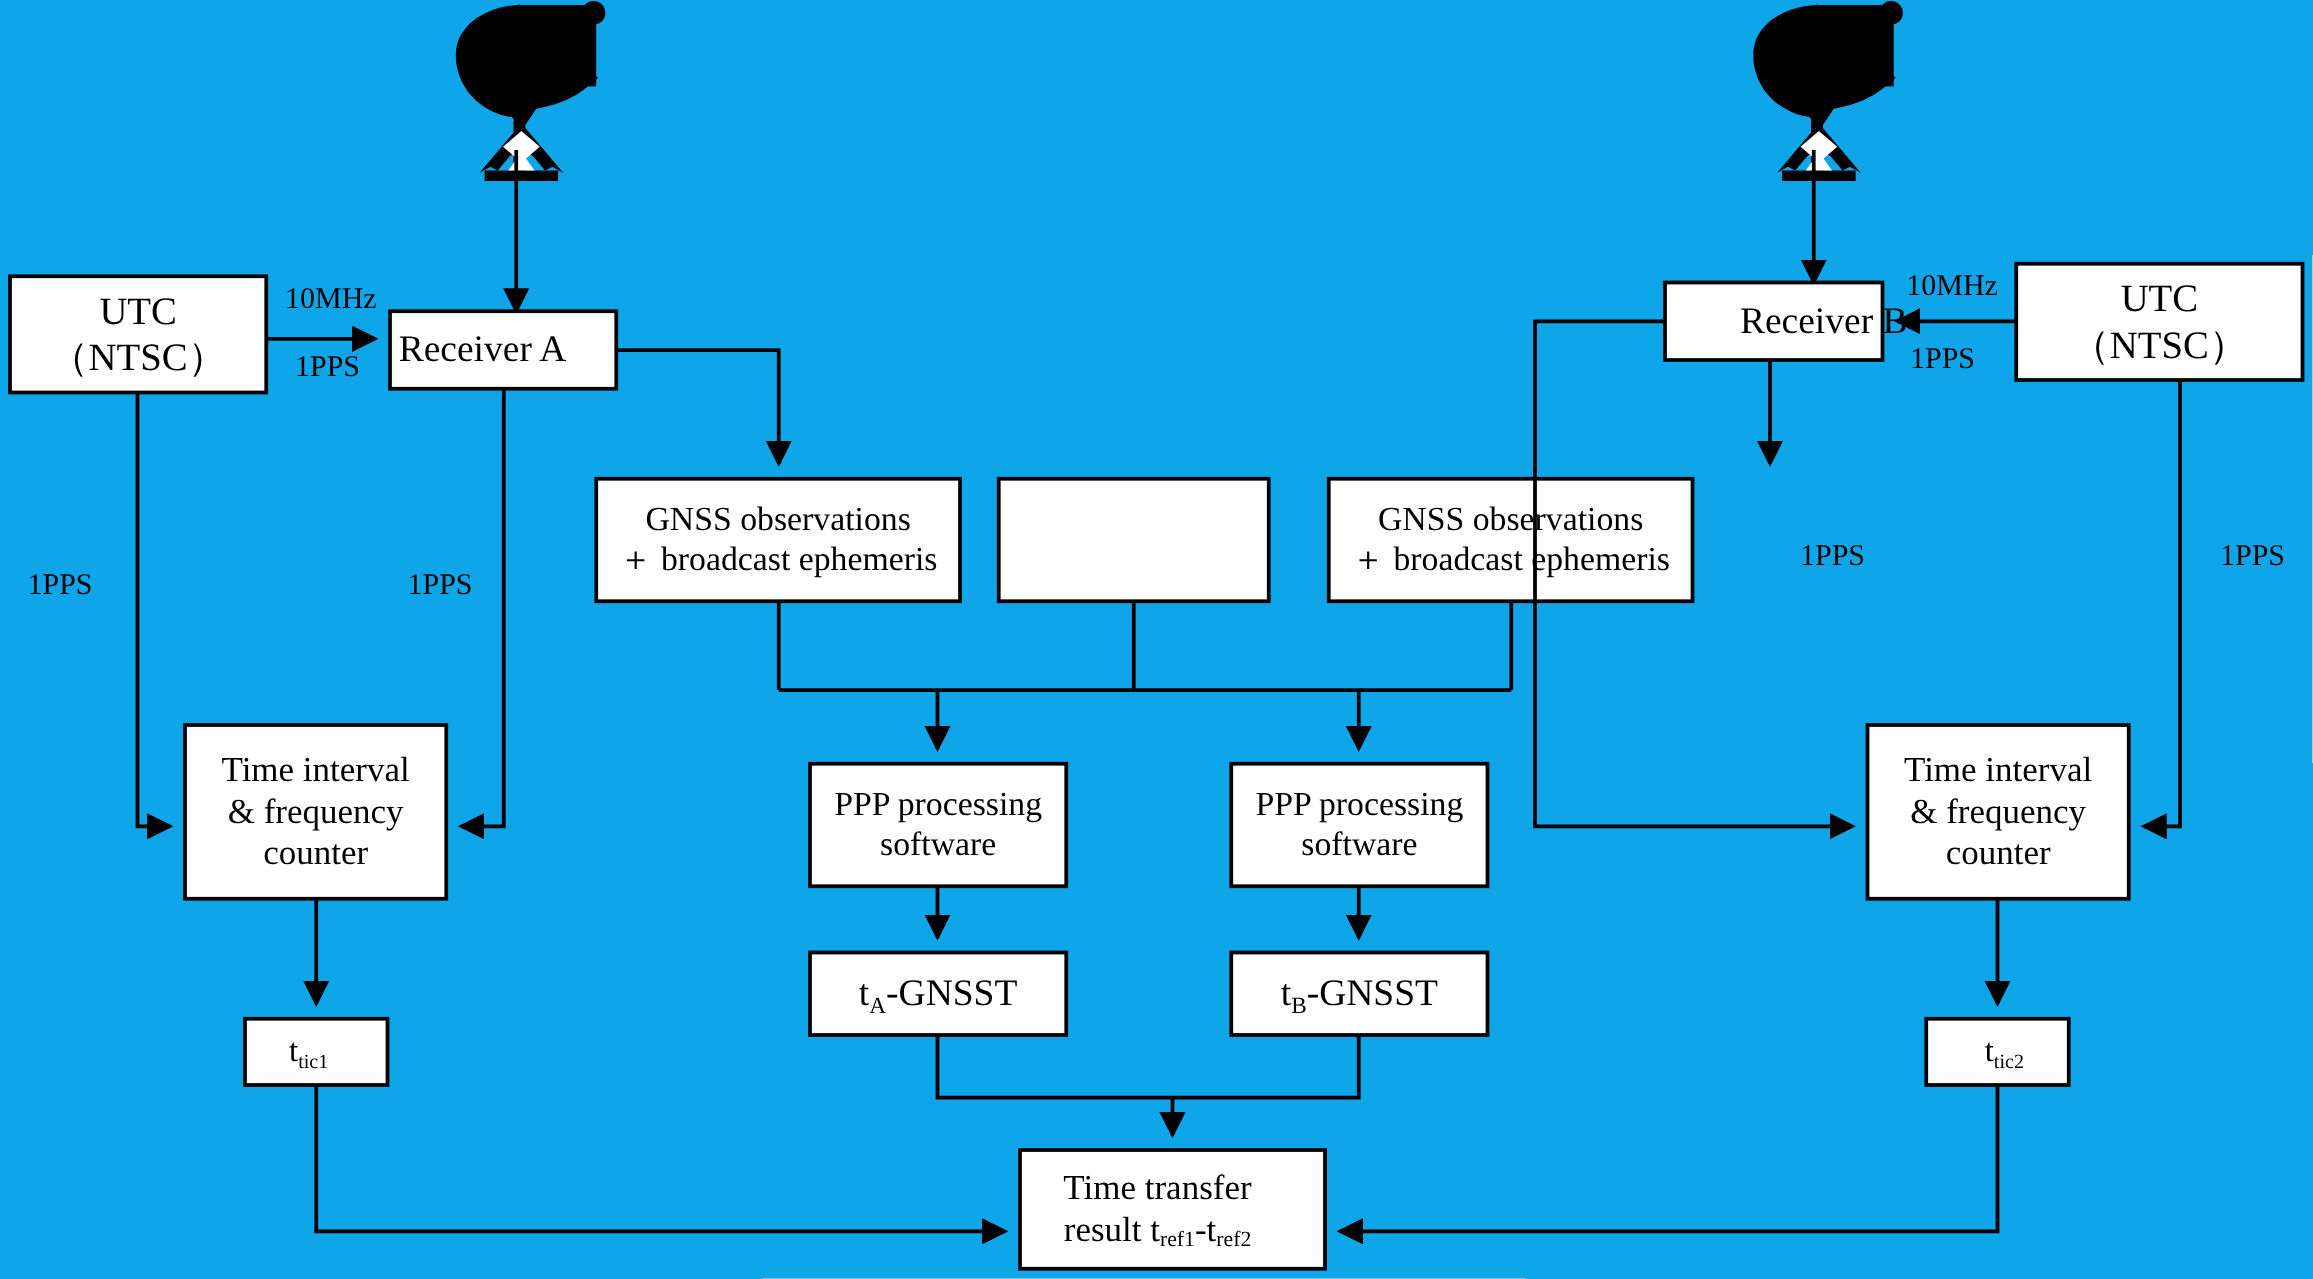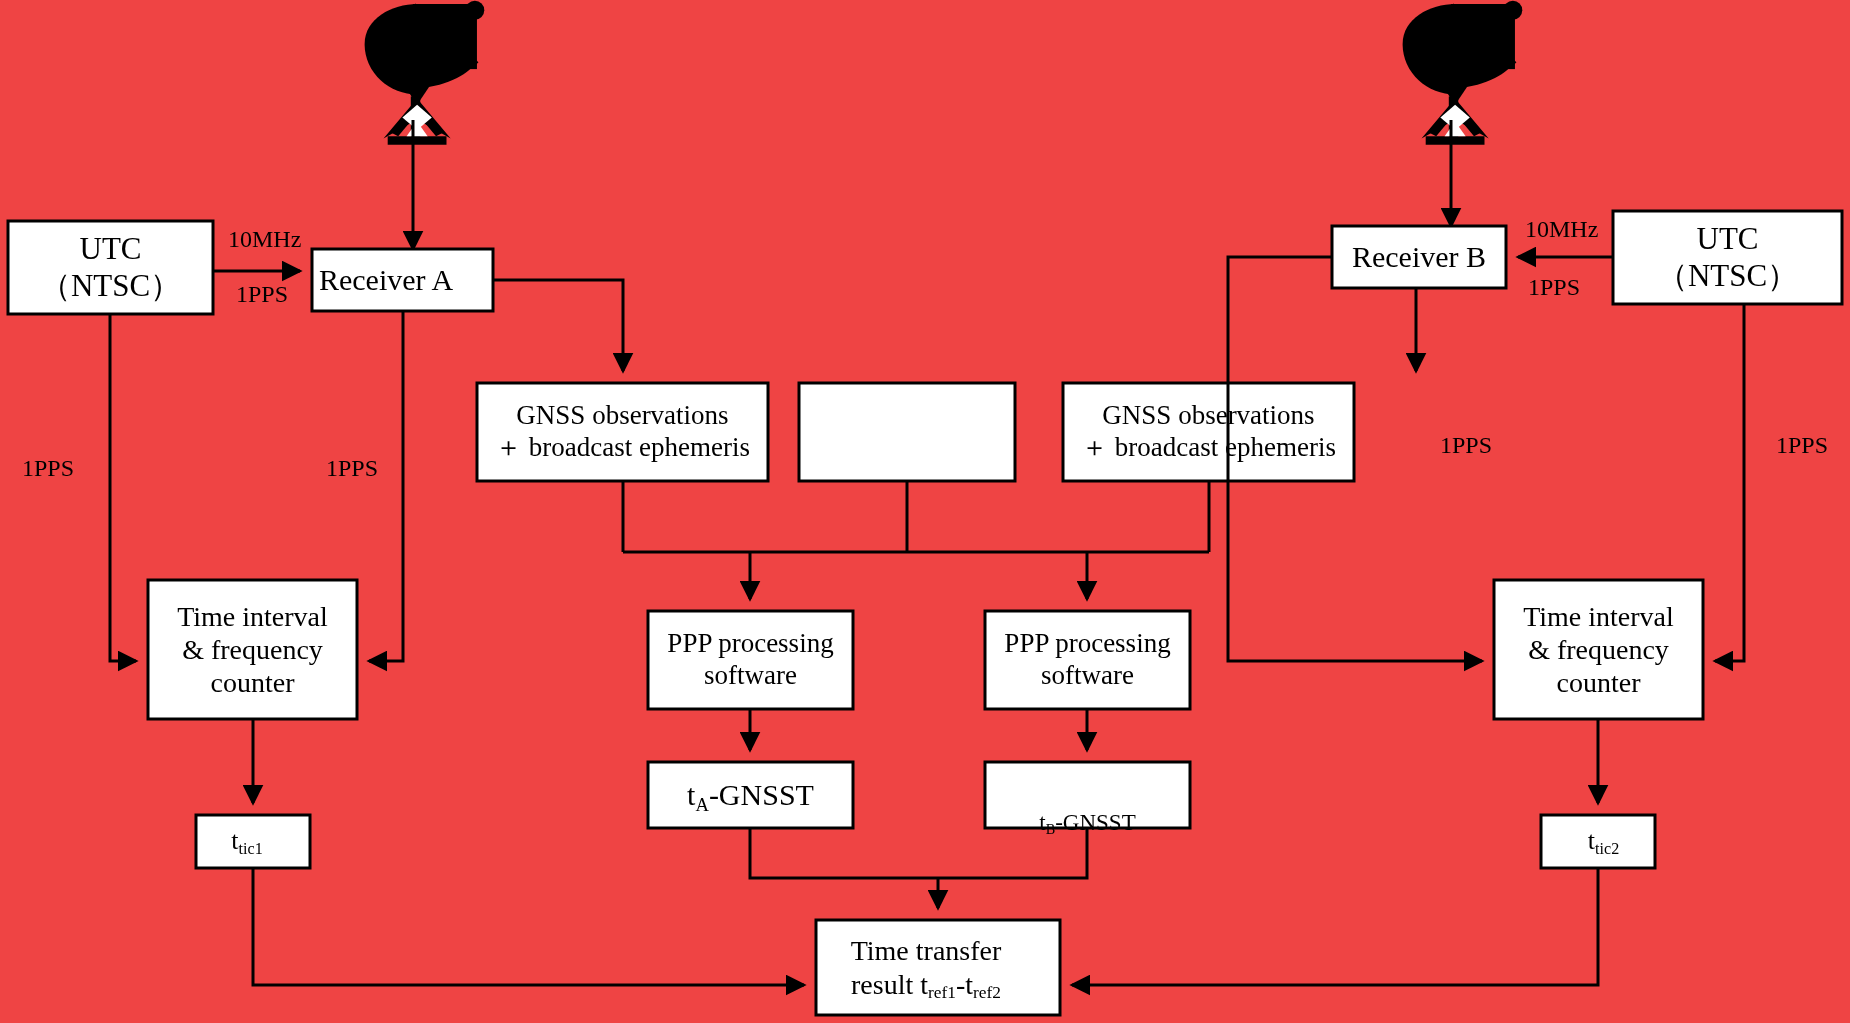--- a/index.html
+++ b/index.html
@@ -4,21 +4,21 @@
 <style>
   html, body {
     margin: 0;
     padding: 0;
     background: #ffffff;
   }
   #diagram-root {
     position: relative;
     width: 1850px;
     height: 1023px;
-    background: #ef4444;
+    background: #0ea5e9;
     font-family: "Liberation Serif", "DejaVu Serif", serif;
     overflow: hidden;
   }
   svg.layer {
     position: absolute;
     top: 0;
     left: 0;
     width: 1850px;
     height: 1023px;
   }
@@ -184,21 +184,21 @@
     <span class="ln">GNSS observations</span>
     <span class="ln">＋ broadcast ephemeris</span>
   </div>
 
 
   <div class="node-text" style="left:1063px; top:383px; width:291px; height:98px; font-size:27px;">
     <span class="ln">GNSS observations</span>
     <span class="ln">＋ broadcast ephemeris</span>
   </div>
 
-  <div class="node-text" style="left:1332px; top:226px; width:174px; height:62px; font-size:30px;">
+  <div class="node-text" style="left:1332px; top:226px; width:174px; height:62px; font-size:30px;padding-left:40px;">
     <span class="ln">Receiver B</span>
   </div>
 
   <div class="node-text" style="left:1613px; top:211px; width:229px; height:93px; font-size:31px;">
     <span class="ln">UTC</span>
     <span class="ln">（NTSC）</span>
   </div>
 
   <div class="node-text" style="left:148px; top:580px; width:209px; height:139px; font-size:28px;">
     <span class="ln">Time interval</span>
@@ -219,21 +219,21 @@
 
   <div class="node-text" style="left:985px; top:611px; width:205px; height:98px; font-size:27px;">
     <span class="ln">PPP processing</span>
     <span class="ln">software</span>
   </div>
 
   <div class="node-text" style="left:648px; top:762px; width:205px; height:66px; font-size:30px;">
     <span class="ln">t<sub>A</sub>-GNSST</span>
   </div>
 
-  <div class="node-text" style="left:985px; top:762px; width:205px; height:66px; font-size:23px;margin-top:28px;">
+  <div class="node-text" style="left:985px; top:762px; width:205px; height:66px; font-size:30px;">
     <span class="ln">t<sub>B</sub>-GNSST</span>
   </div>
 
   <div class="node-text" style="left:196px; top:815px; width:102px; height:53px; font-size:26px;">
     <span class="ln">t<sub>tic1</sub></span>
   </div>
 
   <div class="node-text" style="left:1541px; top:815px; width:125px; height:53px; font-size:26px;">
     <span class="ln">t<sub>tic2</sub></span>
   </div>

